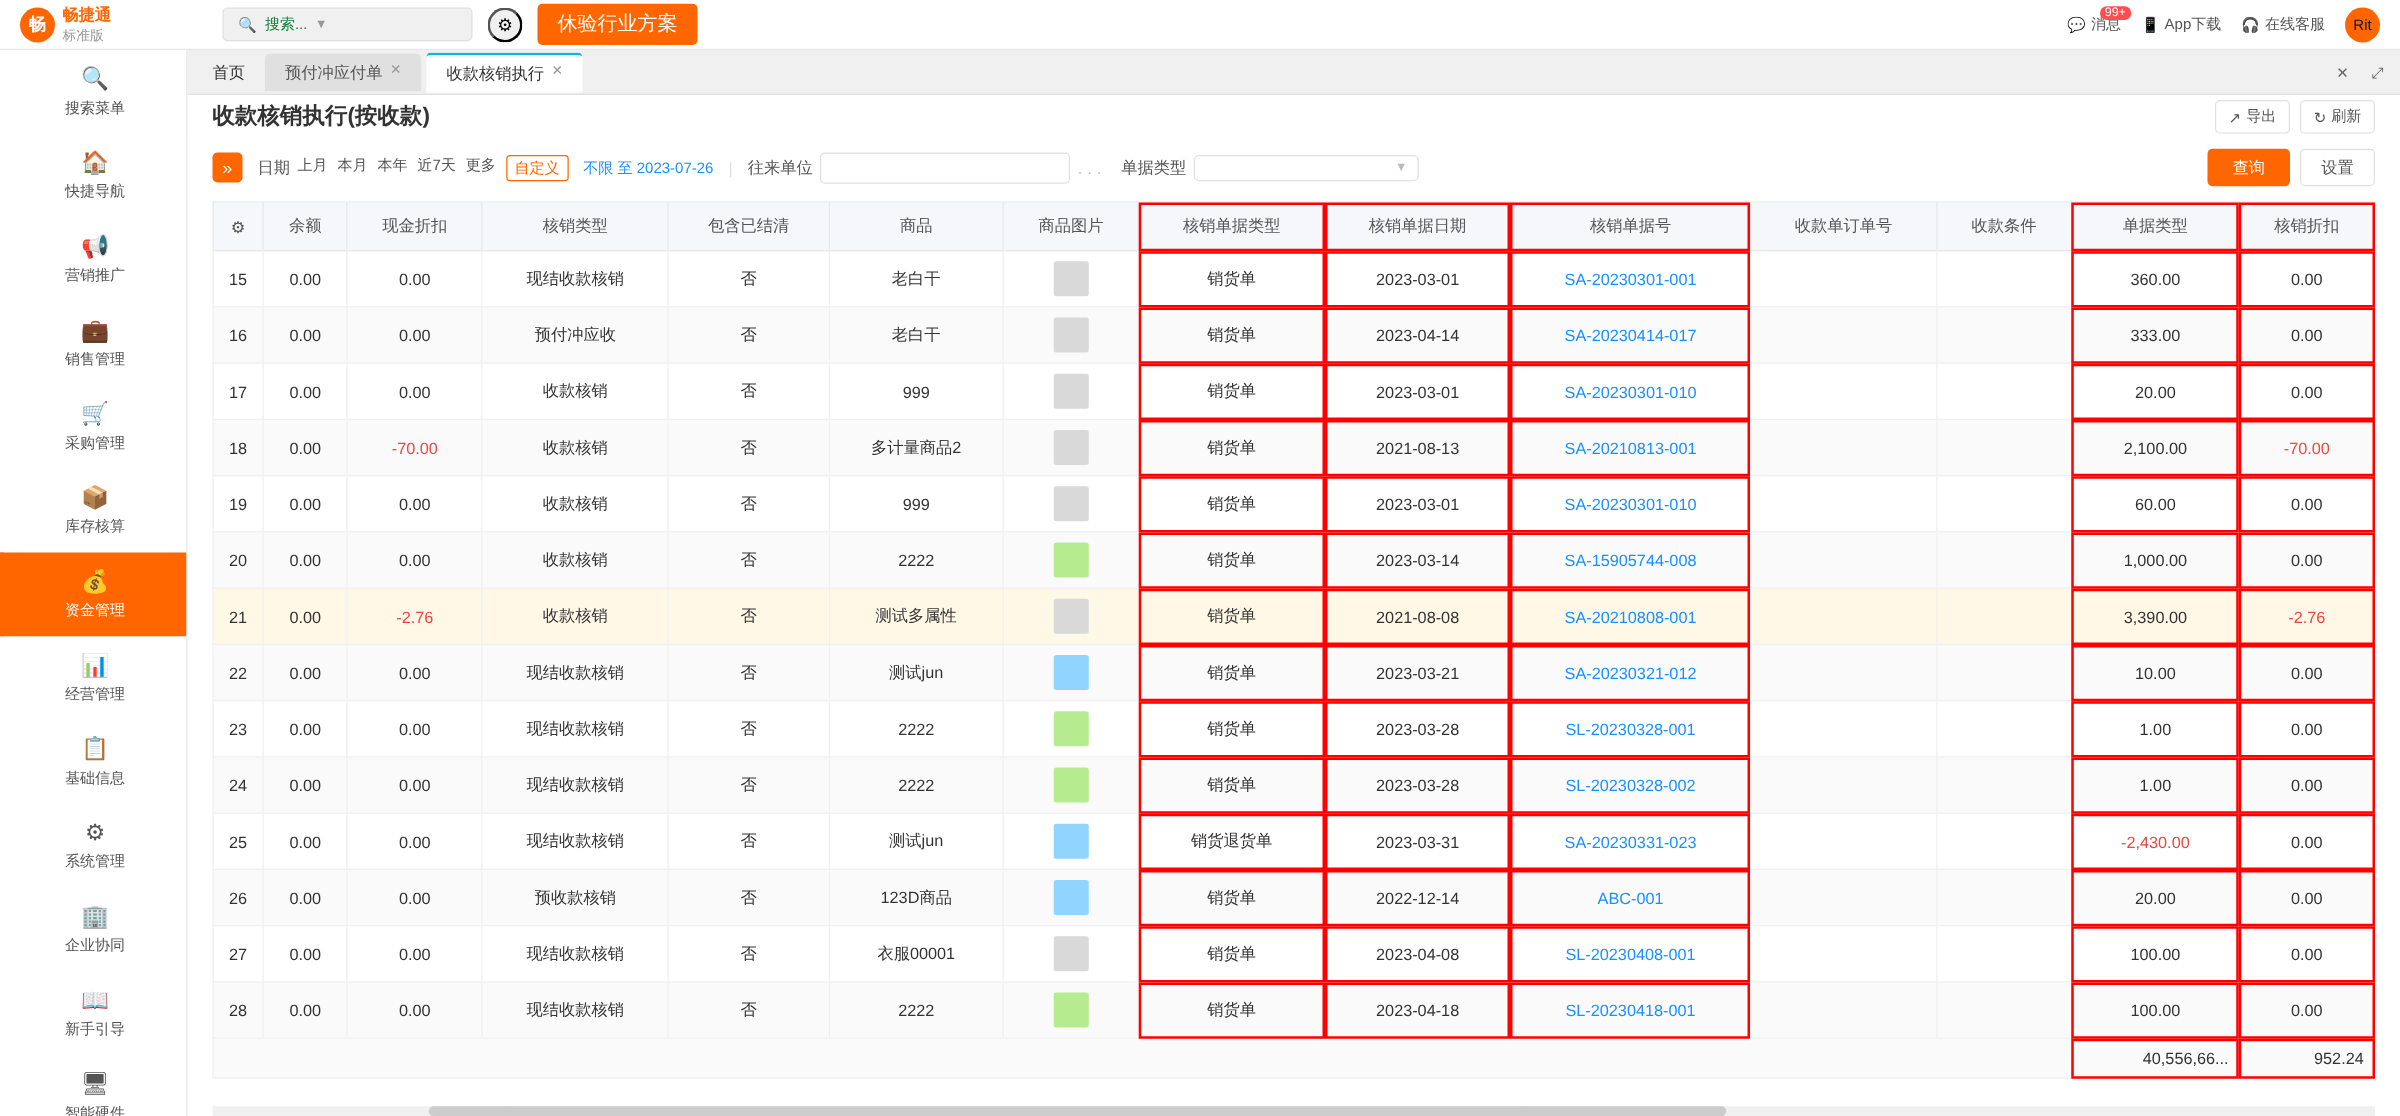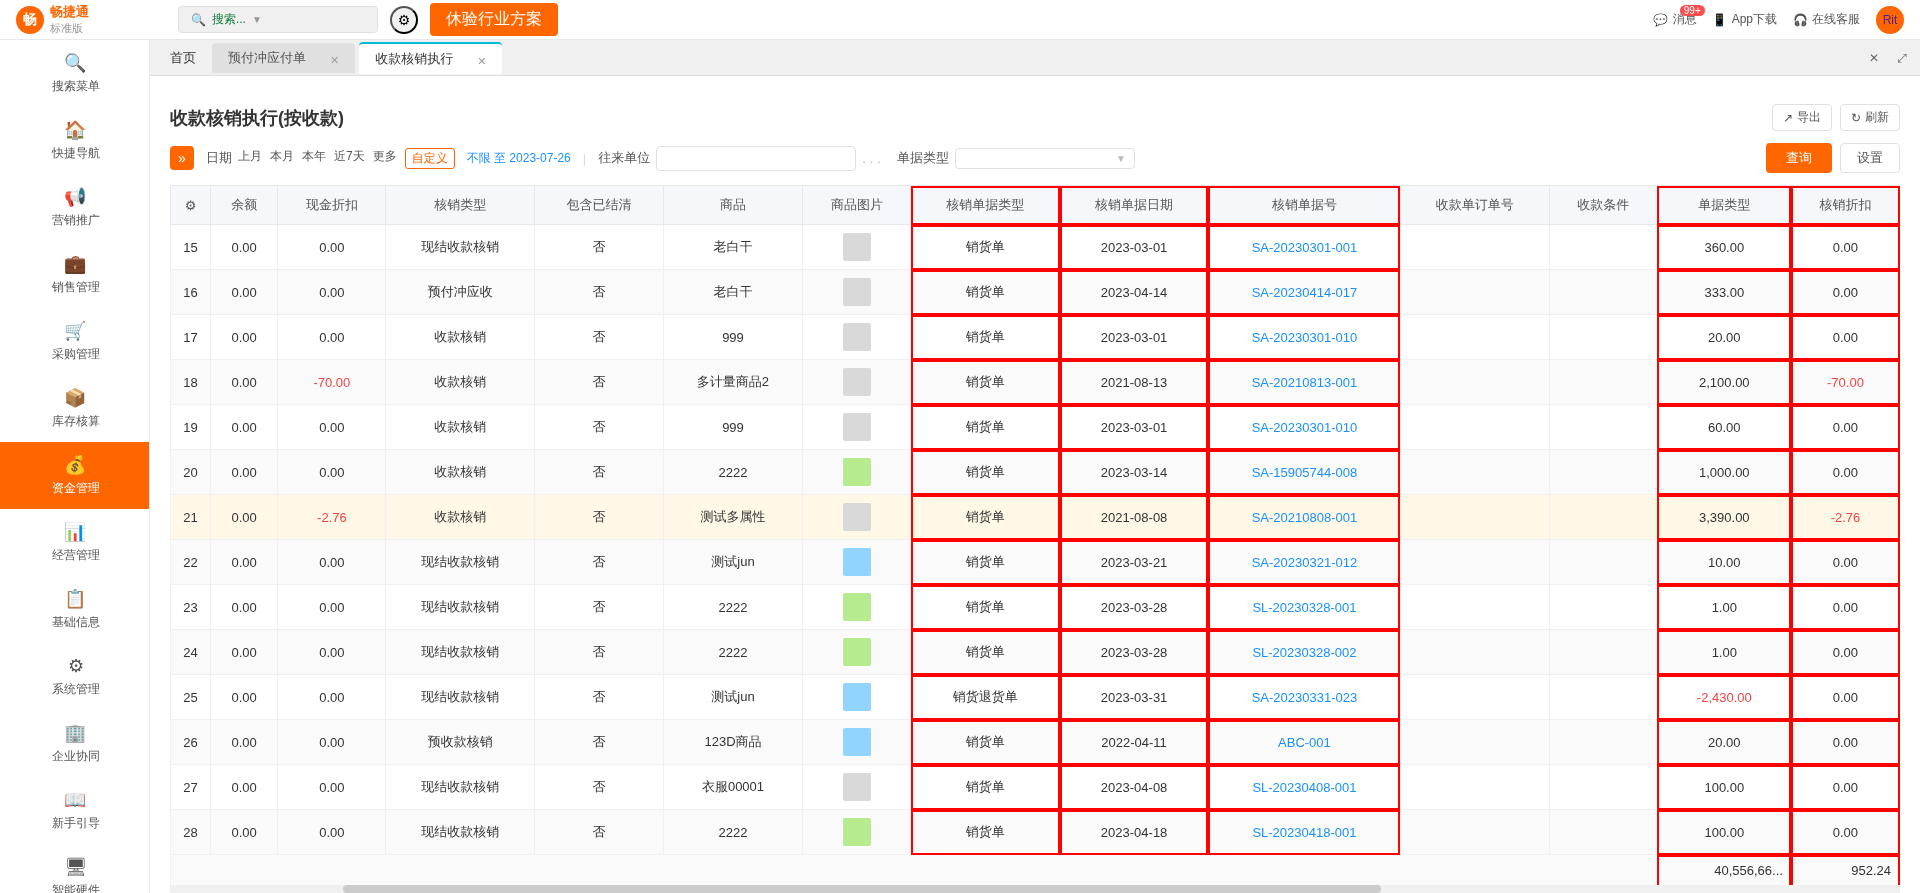--- a/index.html
+++ b/index.html
@@ -10,48 +10,48 @@
     .logo-area { display: flex; align-items: center; gap: 6px; width: 150px; }
     .logo-icon { width: 28px; height: 28px; background: #ff6600; border-radius: 50%; display: flex; align-items: center; justify-content: center; color: white; font-weight: bold; font-size: 14px; }
     .top-bar-center { flex: 1; display: flex; align-items: center; gap: 12px; }
     .search-bar { background: #f0f0f0; border: 1px solid #e0e0e0; border-radius: 4px; padding: 4px 12px; width: 200px; font-size: 12px; color: #999; display: flex; align-items: center; gap: 6px; }
     .dropdown-arrow { color: #999; font-size: 10px; }
     .gear-btn { width: 28px; height: 28px; background: #f0f0f0; border-radius: 50%; display: flex; align-items: center; justify-content: center; cursor: pointer; font-size: 14px; }
     .industry-btn { background: #ff6600; color: white; border: none; border-radius: 4px; padding: 6px 16px; font-size: 16px; cursor: pointer; }
     .top-bar-right { display: flex; align-items: center; gap: 16px; margin-left: auto; }
     .badge-btn { position: relative; display: flex; align-items: center; gap: 4px; cursor: pointer; font-size: 12px; color: #555; }
     .badge { background: #ff4d4f; color: white; border-radius: 10px; font-size: 10px; padding: 0 4px; position: absolute; top: -6px; right: -8px; }
-    .user-avatar { width: 28px; height: 28px; background: #ff6600; border-radius: 50%; display: flex; align-items: center; justify-content: center; color: #4c1d95; font-size: 12px; }
+    .user-avatar { width: 28px; height: 28px; background: #ff6600; border-radius: 50%; display: flex; align-items: center; justify-content: center; color: #0f172a; font-size: 12px; }
 
     
     .layout { display: flex; height: calc(100vh - 40px); }
     
     
     .sidebar { width: 150px; background: #fff; border-right: 1px solid #e8e8e8; display: flex; flex-direction: column; }
     .sidebar-item { display: flex; flex-direction: column; align-items: center; padding: 12px 0; cursor: pointer; gap: 4px; color: #555; font-size: 12px; border-left: 3px solid transparent; }
     .sidebar-item.active { color: #fff; background: #ff6600; border-left-color: #ff6600; }
     .sidebar-icon { font-size: 18px; }
     
     
     .main-content { flex: 1; display: flex; flex-direction: column; overflow: hidden; }
     
     
     .tabs { display: flex; background: #f0f0f0; border-bottom: 1px solid #e0e0e0; align-items: center; padding: 0 8px; height: 36px; gap: 4px; }
-    .tab { display: flex; align-items: flex-end; gap: 24px; padding: 6px 16px; cursor: pointer; border-radius: 4px 4px 0 0; font-size: 13px; background: #e0e0e0; color: #555; }
+    .tab { display: flex; align-items: flex-start; gap: 6px; padding: 6px 16px; cursor: pointer; border-radius: 4px 4px 0 0; font-size: 13px; background: #e0e0e0; color: #555; }
     .tab.active { background: #fff; color: #333; border-top: 2px solid #00bcd4; }
     .tab-close { font-size: 11px; color: #999; cursor: pointer; }
     .tab-home { color: #333; font-size: 13px; padding: 6px 12px; cursor: pointer; }
     .tabs-right { margin-left: auto; display: flex; gap: 8px; }
     .win-btn { width: 20px; height: 20px; display: flex; align-items: center; justify-content: center; cursor: pointer; color: #666; font-size: 12px; }
 
     
     .page-content { flex: 1; background: #fff; overflow: hidden; display: flex; flex-direction: column; }
     
     
-    .page-header { padding: 28px 20px 0; display: flex; align-items: center; justify-content: space-between; }
+    .page-header { padding: 4px 20px 0; display: flex; justify-content: space-between; }
     .page-title { font-size: 18px; font-weight: bold; color: #333; }
     .header-actions { display: flex; gap: 8px; }
     .action-btn { display: flex; align-items: center; gap: 4px; padding: 4px 10px; border: 1px solid #e0e0e0; border-radius: 4px; cursor: pointer; font-size: 12px; color: #555; background: #fff; }
 
     
     .filter-bar { padding: 12px 20px; background: #fff; display: flex; align-items: center; gap: 12px; flex-wrap: wrap; }
     .filter-expand-btn { width: 24px; height: 24px; background: #ff6600; border-radius: 4px; display: flex; align-items: center; justify-content: center; color: white; cursor: pointer; font-size: 14px; }
     .filter-item { display: flex; align-items: center; gap: 6px; font-size: 13px; color: #555; }
     .filter-label { color: #555; font-size: 13px; }
     .date-links { display: flex; gap: 8px; font-size: 12px; color: #555; }
@@ -462,21 +462,21 @@
     </tr>
               <tr>
       <td>26</td>
       <td>0.00</td>
       <td class="">0.00</td>
       <td>预收款核销</td>
       <td>否</td>
       <td>123D商品</td>
       <td><span class="img-placeholder blue"></span></td>
       <td style="outline:2px solid #ff0000;outline-offset:-2px;">销货单</td>
-      <td style="outline:2px solid #ff0000;outline-offset:-2px;">2022-04-11</td>
+      <td style="outline:2px solid #ff0000;outline-offset:-2px;">2022-12-14</td>
       <td style="outline:2px solid #ff0000;outline-offset:-2px;"><a class="link-text">ABC-001</a></td>
       <td></td>
       <td></td>
       <td style="outline:2px solid #ff0000;outline-offset:-2px;" class="">20.00</td>
       <td style="outline:2px solid #ff0000;outline-offset:-2px;" class="">0.00</td>
     </tr>
               <tr>
       <td>27</td>
       <td>0.00</td>
       <td class="">0.00</td>

